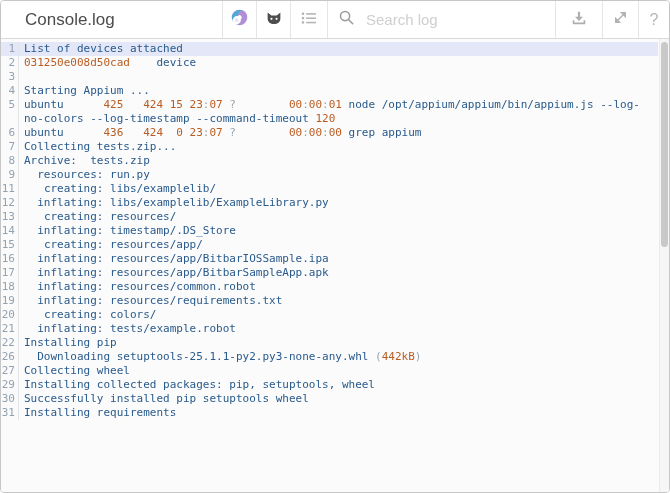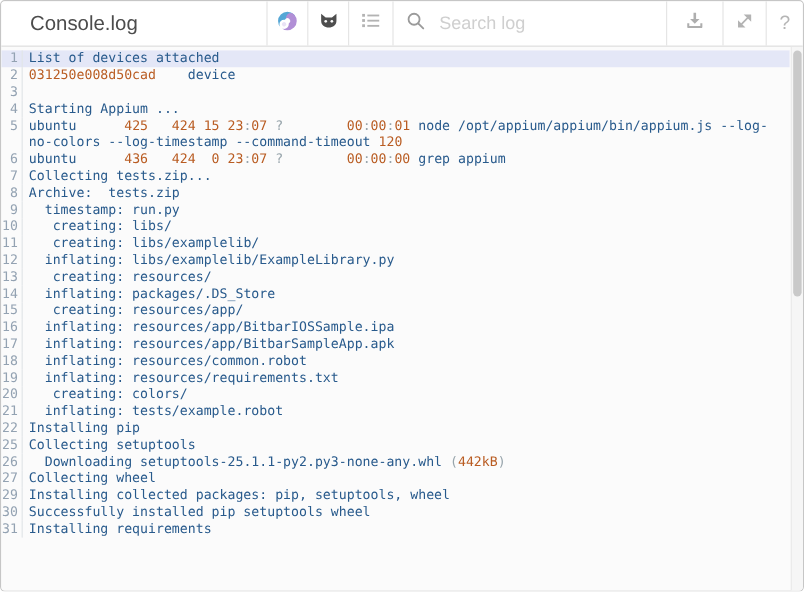--- a/index.html
+++ b/index.html
@@ -150,41 +150,37 @@
         <div class="log-row">
           <span class="ln">7</span>
           <span class="lc"><span class="sg-t">Collecting tests.zip...</span></span>
         </div>
         <div class="log-row">
           <span class="ln">8</span>
           <span class="lc"><span class="sg-t">Archive:  tests.zip</span></span>
         </div>
         <div class="log-row">
           <span class="ln">9</span>
-          <span class="lc"><span class="sg-t">  timestamp: run.py</span></span>
-        </div>
-        <div class="log-row">
-          <span class="ln">10</span>
-          <span class="lc"><span class="sg-t">   creating: libs/</span></span>
+          <span class="lc"><span class="sg-t">  resources: run.py</span></span>
         </div>
         <div class="log-row">
           <span class="ln">11</span>
           <span class="lc"><span class="sg-t">   creating: libs/examplelib/</span></span>
         </div>
         <div class="log-row">
           <span class="ln">12</span>
           <span class="lc"><span class="sg-t">  inflating: libs/examplelib/ExampleLibrary.py</span></span>
         </div>
         <div class="log-row">
           <span class="ln">13</span>
           <span class="lc"><span class="sg-t">   creating: resources/</span></span>
         </div>
         <div class="log-row">
           <span class="ln">14</span>
-          <span class="lc"><span class="sg-t">  inflating: packages/.DS_Store</span></span>
+          <span class="lc"><span class="sg-t">  inflating: timestamp/.DS_Store</span></span>
         </div>
         <div class="log-row">
           <span class="ln">15</span>
           <span class="lc"><span class="sg-t">   creating: resources/app/</span></span>
         </div>
         <div class="log-row">
           <span class="ln">16</span>
           <span class="lc"><span class="sg-t">  inflating: resources/app/BitbarIOSSample.ipa</span></span>
         </div>
         <div class="log-row">
@@ -203,24 +199,20 @@
           <span class="ln">20</span>
           <span class="lc"><span class="sg-t">   creating: colors/</span></span>
         </div>
         <div class="log-row">
           <span class="ln">21</span>
           <span class="lc"><span class="sg-t">  inflating: tests/example.robot</span></span>
         </div>
         <div class="log-row">
           <span class="ln">22</span>
           <span class="lc"><span class="sg-t">Installing pip</span></span>
-        </div>
-        <div class="log-row">
-          <span class="ln">25</span>
-          <span class="lc"><span class="sg-t">Collecting setuptools</span></span>
         </div>
         <div class="log-row">
           <span class="ln">26</span>
           <span class="lc"><span class="sg-t">  Downloading setuptools-25.1.1-py2.py3-none-any.whl </span><span class="sg-p">(</span><span class="sg-n">442kB</span><span class="sg-p">)</span></span>
         </div>
         <div class="log-row">
           <span class="ln">27</span>
           <span class="lc"><span class="sg-t">Collecting wheel</span></span>
         </div>
         <div class="log-row">

